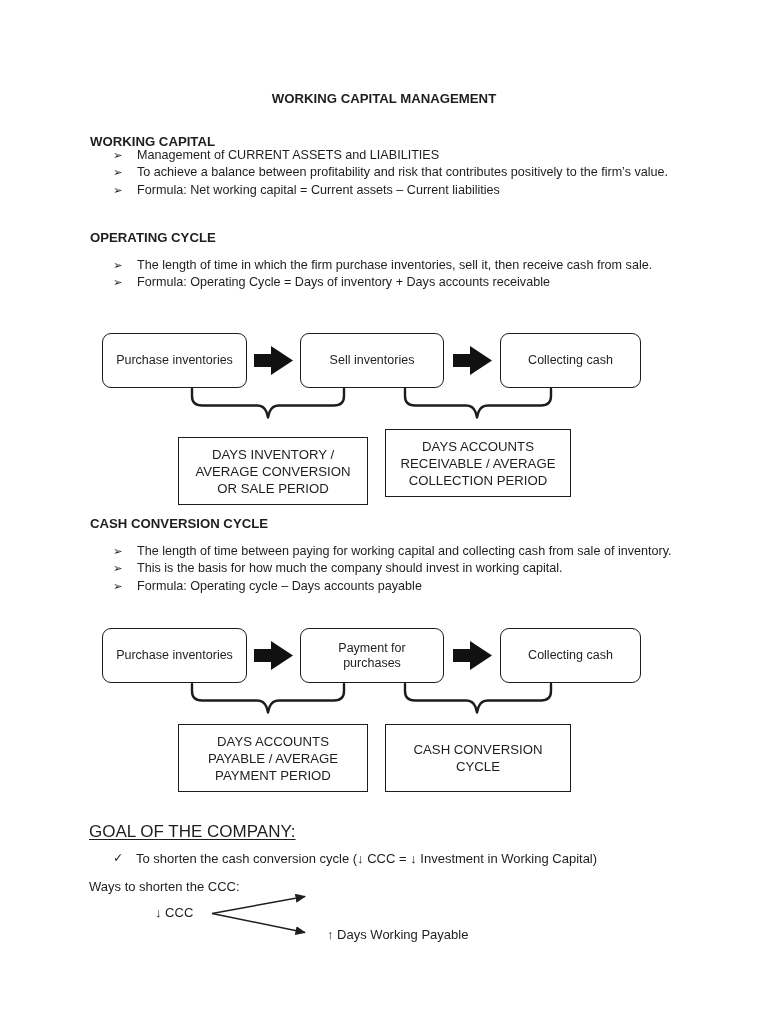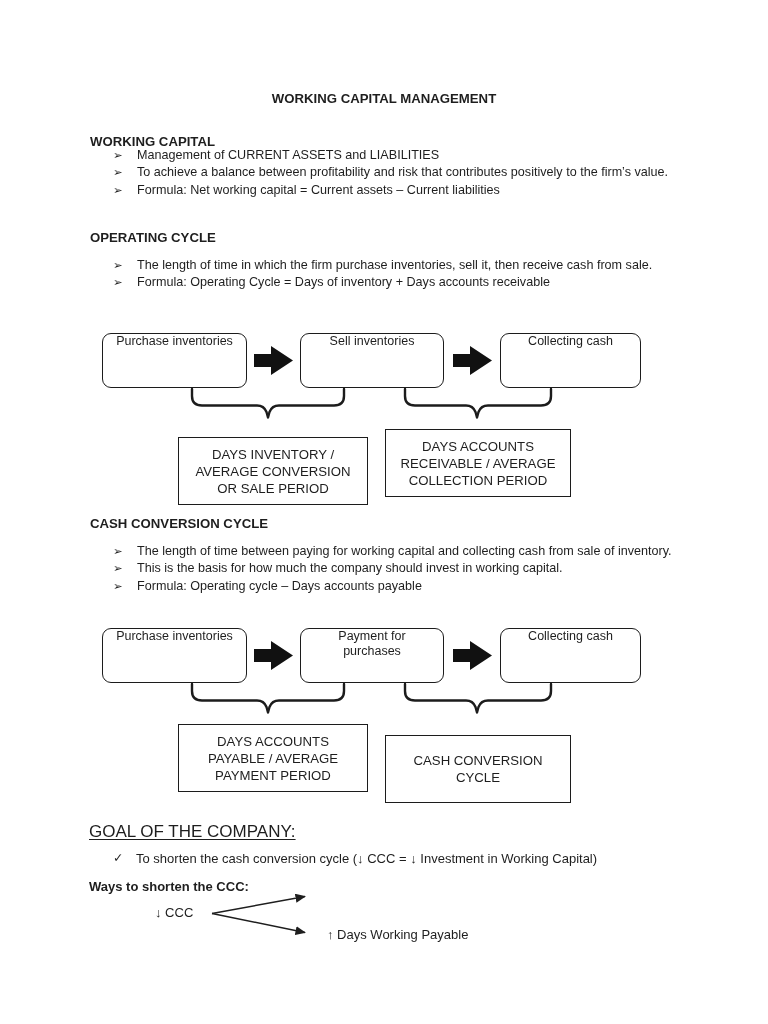--- a/index.html
+++ b/index.html
@@ -6,21 +6,21 @@
   .page{position:relative;width:768px;height:844px;background:#ffffff;
         font-family:"Liberation Sans","DejaVu Sans",sans-serif;color:#1e1e1e;}
   .abs{position:absolute;}
   .title{left:0;right:0;top:91px;text-align:center;font-weight:bold;font-size:13.2px;}
   .heading{font-weight:bold;font-size:13.2px;}
   .bullets{left:113px;width:572px;}
   .bullet{display:flex;align-items:flex-start;}
   .bmark{width:24px;flex:0 0 24px;font-size:11.5px;line-height:17.4px;}
   .btext{width:545px;font-size:12.6px;line-height:17.4px;text-align:justify;}
   .fbox{position:absolute;box-sizing:border-box;border:1.7px solid #1c1c1c;border-radius:9px;
-        display:flex;align-items:flex-start;justify-content:center;text-align:center;
+        display:flex;align-items:center;justify-content:center;text-align:center;
         font-size:12.5px;line-height:15px;background:#fff;}
   .lbox{position:absolute;box-sizing:border-box;border:1.5px solid #1c1c1c;
         display:flex;flex-direction:column;align-items:center;justify-content:center;
         text-align:center;font-size:13.2px;line-height:17px;background:#fff;}
   .svgo{left:0;top:0;pointer-events:none;}
   .goal-h{font-size:17px;text-decoration:underline;text-underline-offset:2px;}
   .plain{font-size:13px;line-height:17px;}
   .cmark{width:23px;flex:0 0 23px;font-size:12.5px;line-height:17.4px;}
 </style>
 </head>
@@ -103,33 +103,33 @@
   </div>
   <div class="fbox" style="left:500px;top:628px;width:141px;height:55px;">
     <span>Collecting cash</span>
   </div>
 
   <div class="lbox" style="left:178px;top:724px;width:190px;height:68px;">
     <span>DAYS ACCOUNTS</span>
     <span>PAYABLE / AVERAGE</span>
     <span>PAYMENT PERIOD</span>
   </div>
-  <div class="lbox" style="left:385px;top:724px;width:186px;height:68px;margin-top:11px;">
+  <div class="lbox" style="left:385px;top:724px;width:186px;height:68px;">
     <span>CASH CONVERSION</span>
     <span>CYCLE</span>
   </div>
 
   <div class="abs goal-h" style="left:89px;top:822px;">GOAL OF THE COMPANY:</div>
   <div class="abs" style="left:113px;top:850px;width:580px;">
     <div class="bullet">
       <span class="cmark">✓</span>
       <div class="btext" style="text-align:left;font-size:13px;">To shorten the cash conversion cycle (↓ CCC = ↓ Investment in Working Capital)</div>
     </div>
   </div>
-  <div class="abs plain" style="left:89px;top:878px;font-weight:bold;">Ways to shorten the CCC:</div>
+  <div class="abs plain" style="left:89px;top:878px;">Ways to shorten the CCC:</div>
   <div class="abs plain" style="left:155px;top:904px;">↓ CCC</div>
   <div class="abs plain" style="left:327px;top:926px;">↑ Days Working Payable</div>
 
   <svg class="abs svgo" width="768" height="1024" viewBox="0 0 768 1024">
     <defs>
       <marker id="ah" markerUnits="userSpaceOnUse" markerWidth="12" markerHeight="10" refX="9.5" refY="4.5" orient="auto">
         <path d="M0,0 L10.5,4.5 L0,9 z" fill="#1e1e1e"></path>
       </marker>
     </defs>
 

